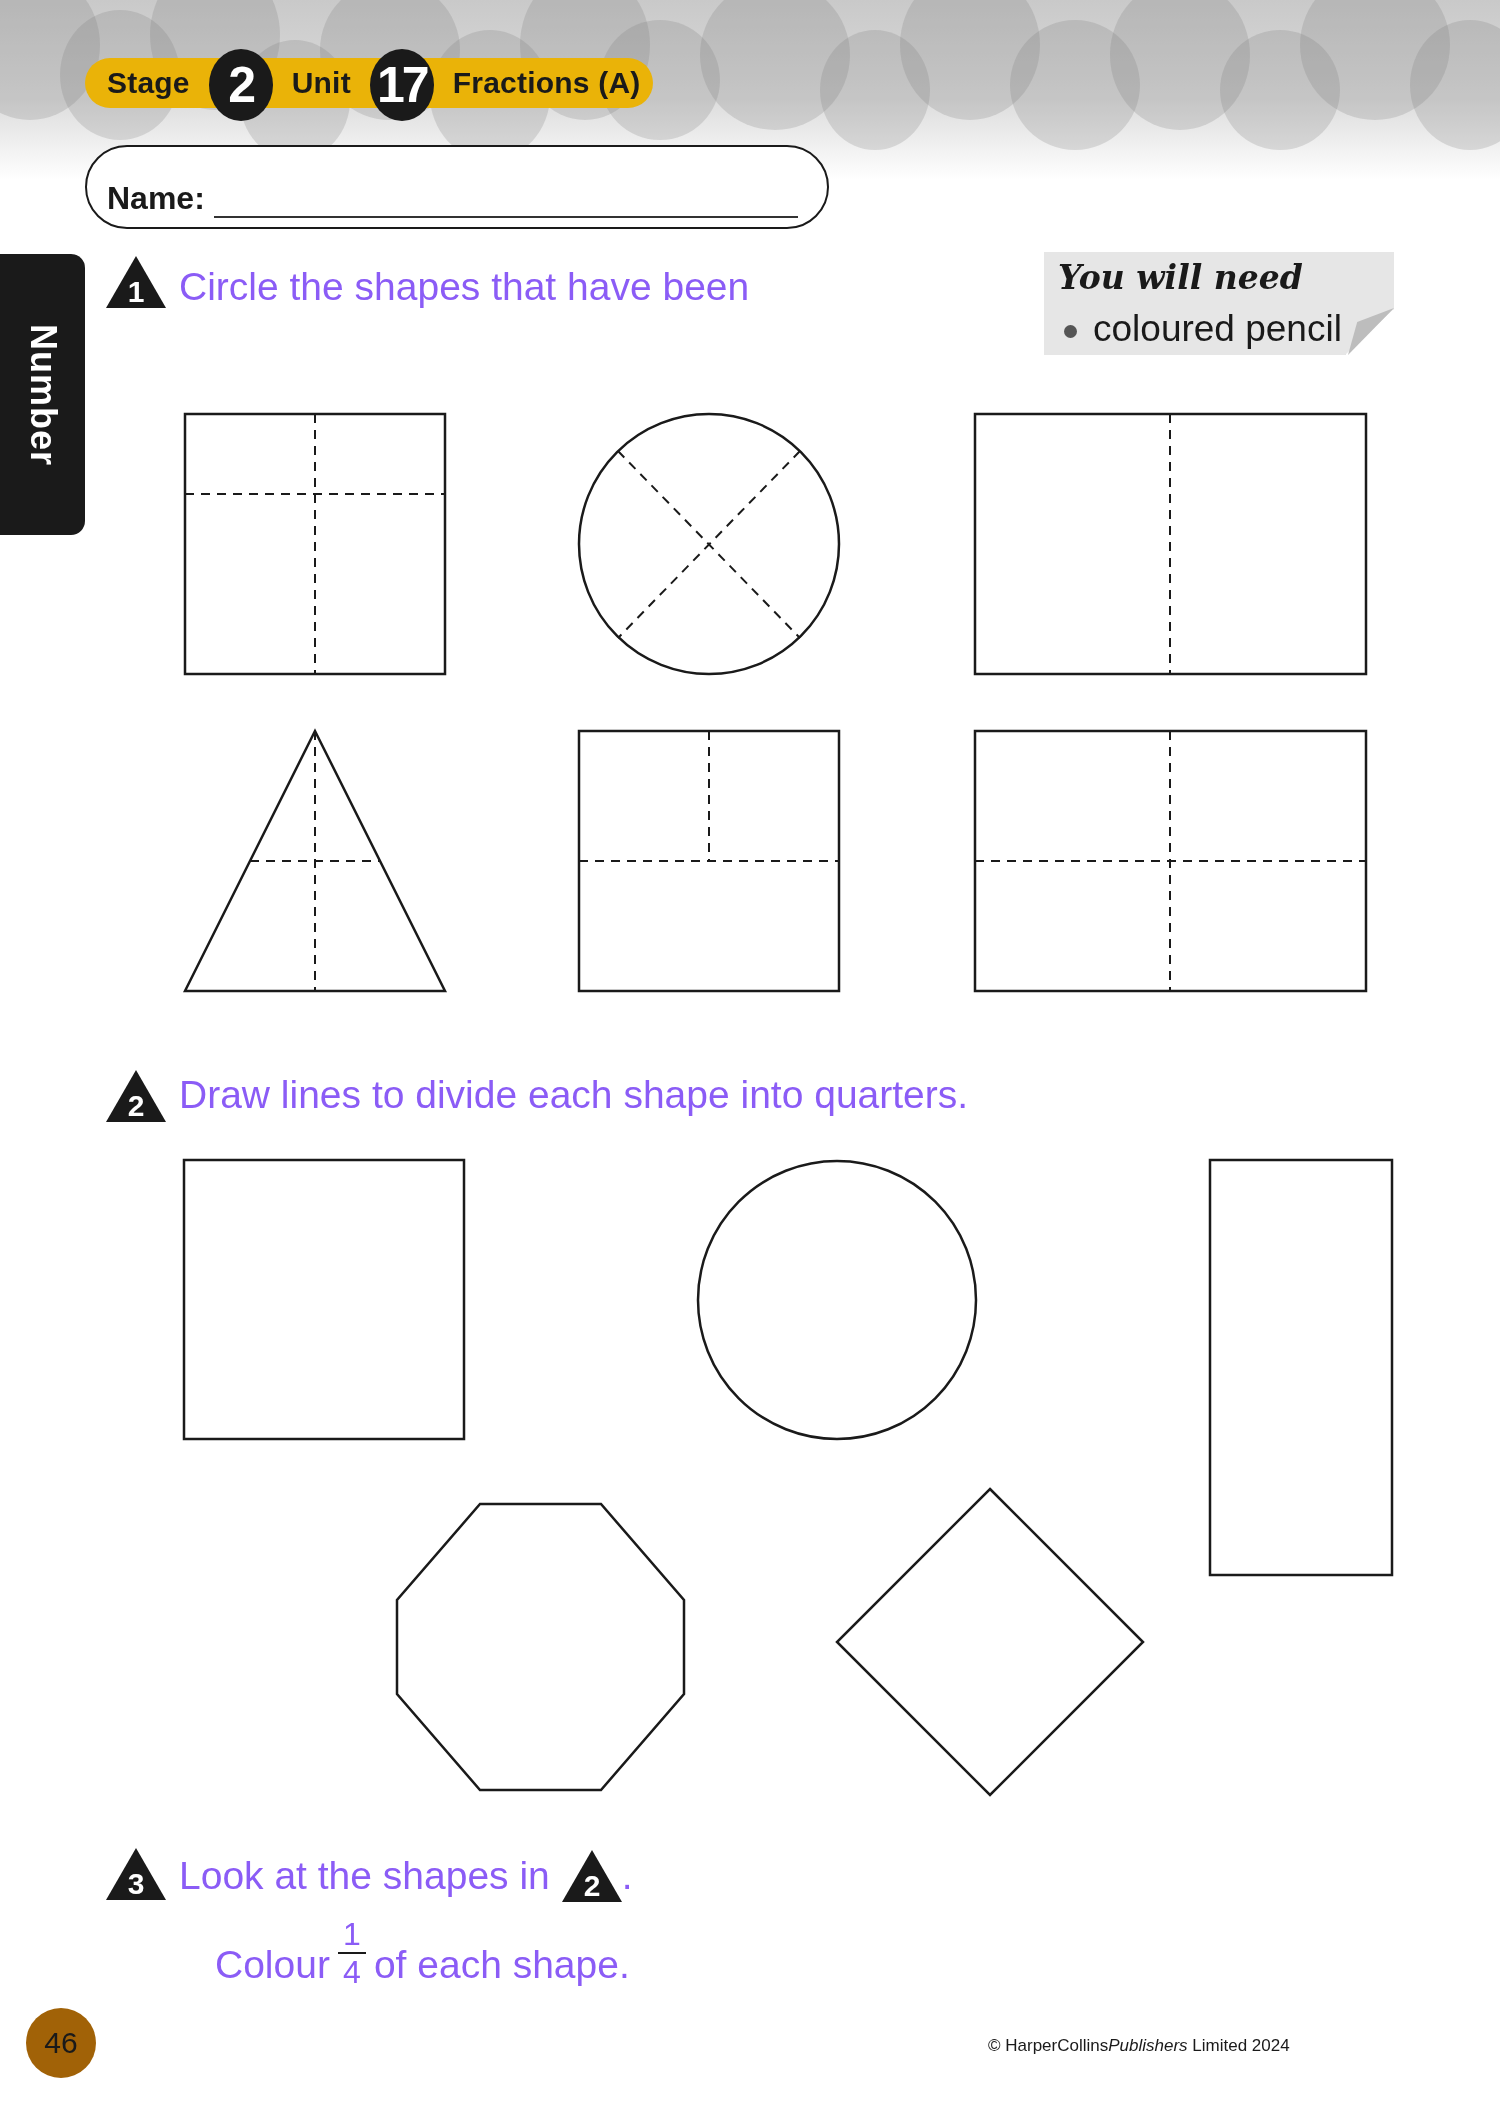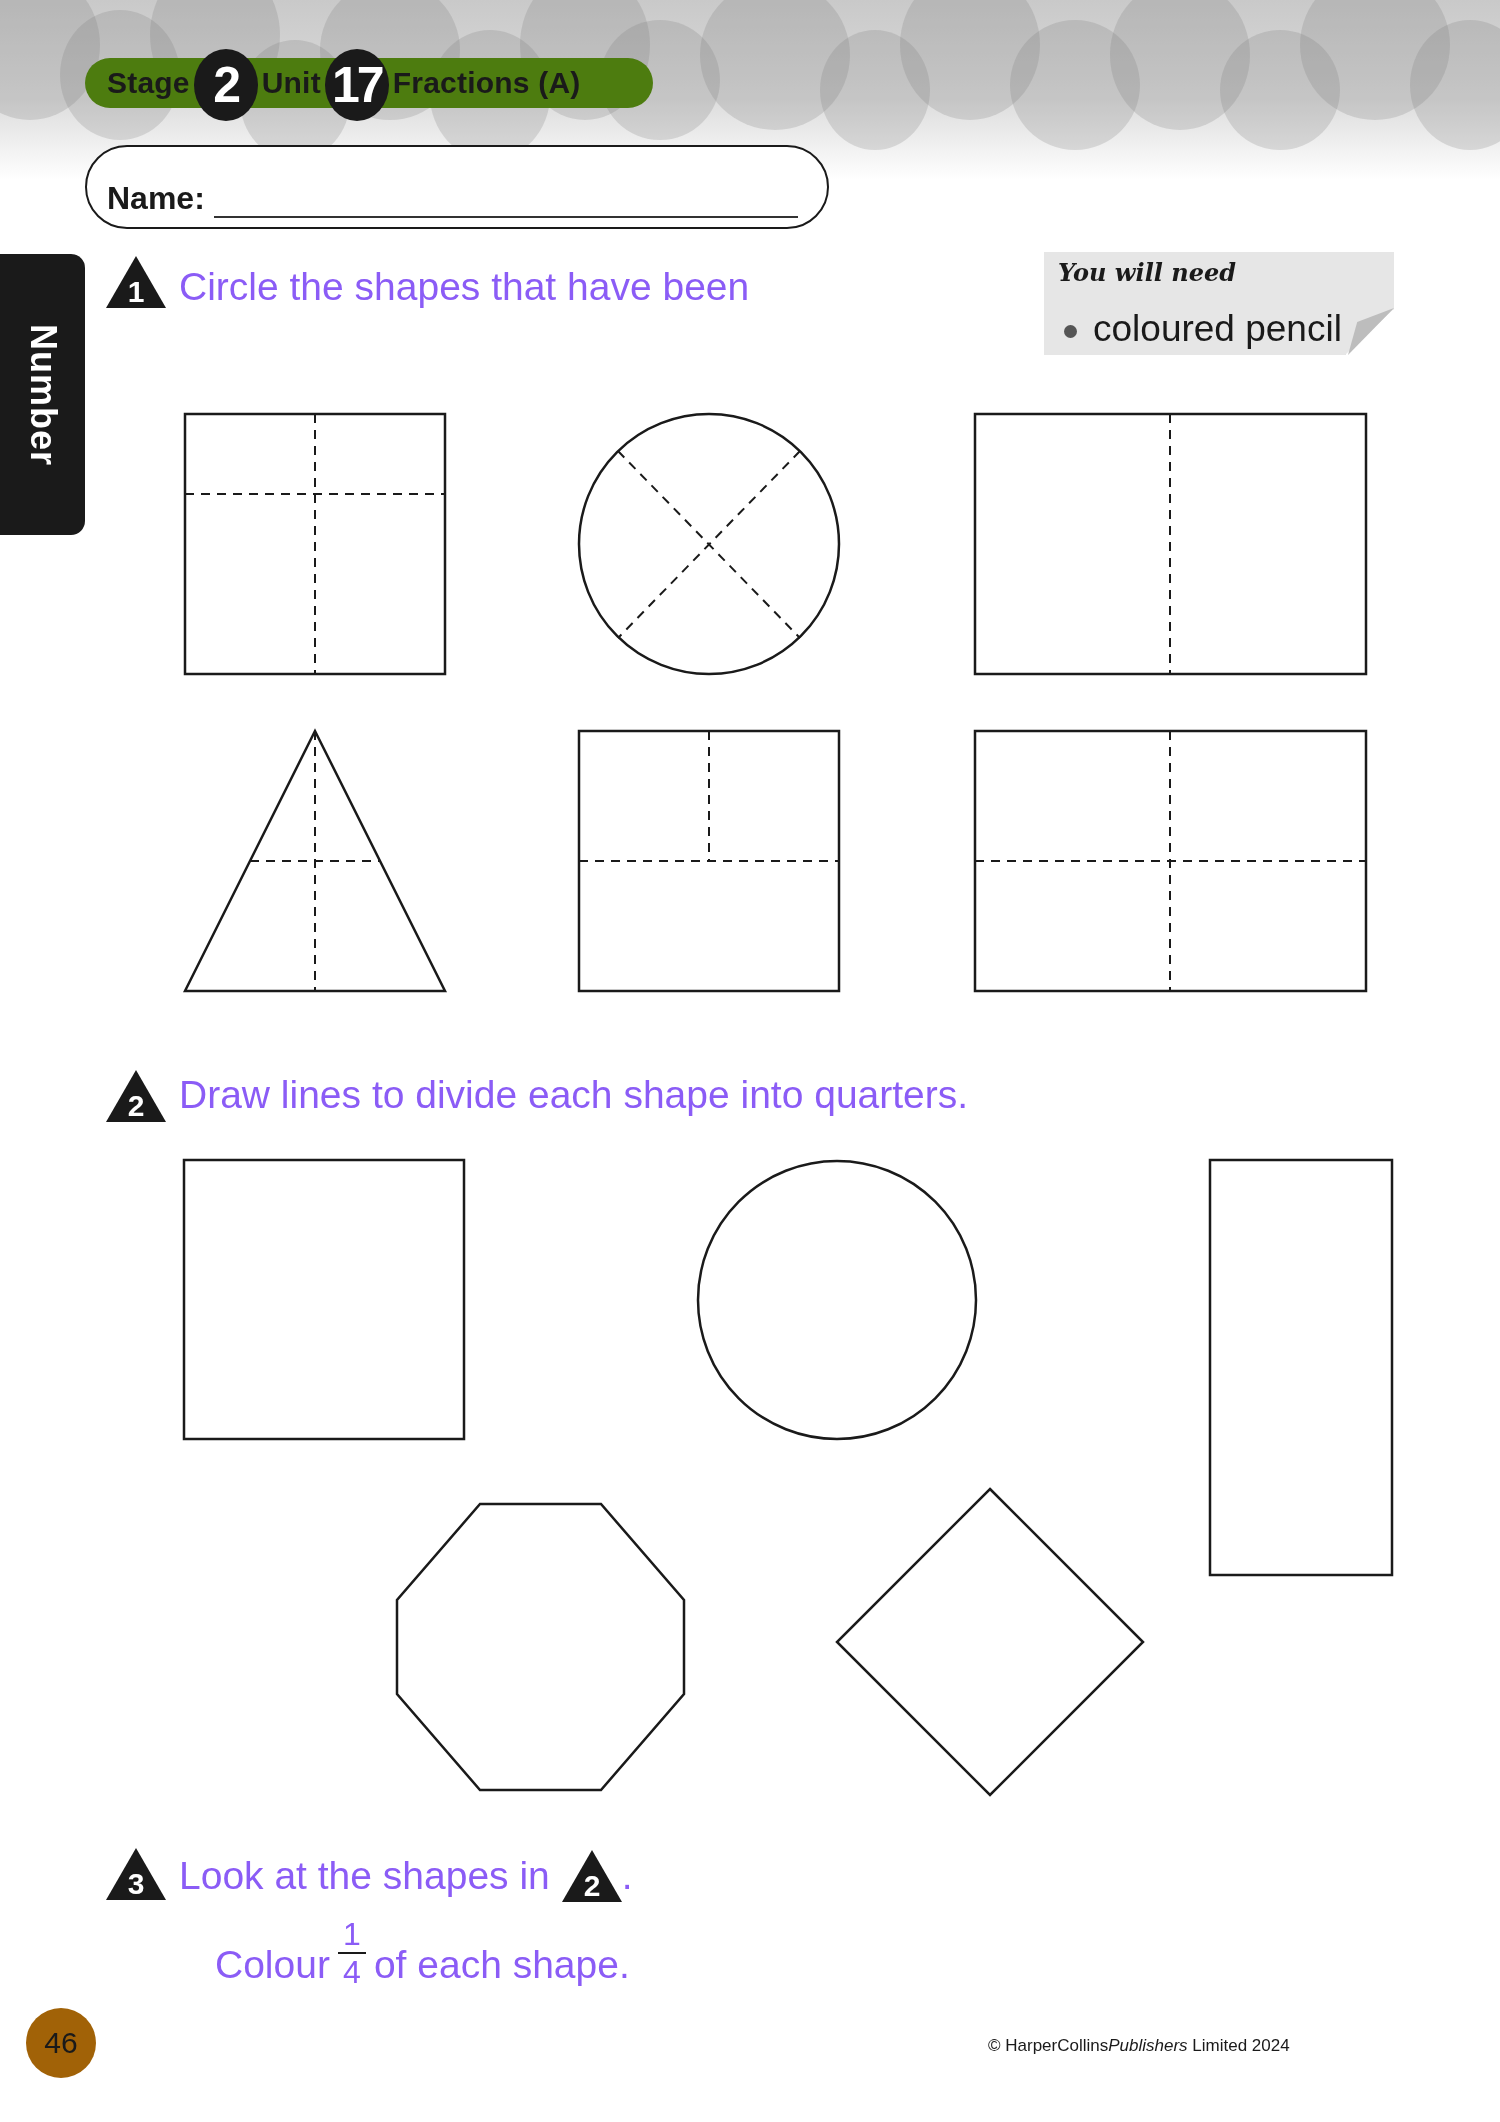--- a/index.html
+++ b/index.html
@@ -2,40 +2,40 @@
 <html><head>
 <meta charset="utf-8">
 <style>
   html, body { margin:0; padding:0; }
   body { width:1500px; height:2122px; position:relative; background:#ffffff; overflow:hidden;
          font-family:"Liberation Sans", sans-serif; color:#1a1a1a; }
   .abs { position:absolute; }
   .banner { left:0; top:0; width:1500px; height:180px; overflow:hidden;
             background:linear-gradient(#c9c9c9 0%, #dcdcdc 55%, #ffffff 100%); }
   .bubble { position:absolute; border-radius:50%; background:rgba(120,120,120,0.22); }
-  .header-pill { left:85px; top:58px; height:50px; width:568px; background:#4d7c0f; border-radius:25px;
-                 display:flex; align-items:center; padding-left:22px; box-sizing:border-box; gap:4px; }
+  .header-pill { left:85px; top:58px; height:50px; width:568px; background:#eab308; border-radius:25px;
+                 display:flex; align-items:center; padding-left:22px; box-sizing:border-box; gap:19px; }
   .hp-text { font-weight:bold; font-size:30px; letter-spacing:0.2px; }
   .hp-num { width:64px; height:72px; border-radius:50%; background:#1a1a1a; color:#fff; font-weight:bold;
             font-size:50px; display:flex; align-items:center; justify-content:center; margin-top:4px; letter-spacing:-3px; }
   .name-box { left:85px; top:145px; width:744px; height:84px; border:2px solid #1a1a1a; border-radius:42px;
               box-sizing:border-box; background:#fff; }
   .name-label { left:107px; top:180px; font-weight:bold; font-size:32px; }
   .name-line { left:214px; top:216px; width:584px; height:0; border-top:2px solid #333; }
   .side-tab { left:0; top:254px; width:85px; height:281px; background:#1a1a1a; border-radius:0 14px 14px 0; }
   .side-tab-label { position:absolute; left:50%; top:50%; transform:translate(-50%,-50%) rotate(90deg);
                     color:#fff; font-weight:bold; font-size:36px; white-space:nowrap; letter-spacing:1px; }
   .q-text { font-size:39px; line-height:46px; color:#8b5cf6; }
   .tri-icon { width:60px; height:52px; }
   .need-box { left:1044px; top:252px; width:350px; height:103px; background:#e6e6e6;
               box-shadow:4px 6px 10px rgba(0,0,0,0.25);
               clip-path:polygon(0 0,100% 0,100% 55%,86% 100%,0 100%); }
   .need-fold { left:1348px; top:308px; width:46px; height:47px; background:#bdbdbd;
                clip-path:polygon(100% 0, 0 100%, 20% 30%); }
-  .need-title { left:1058px; top:258px; font-family:"DejaVu Serif", serif; font-style:italic; font-weight:bold; font-size:24px; }
+  .need-title { left:1058px; top:258px; font-family:"DejaVu Serif", serif; font-style:italic; font-weight:bold; font-size:33px; }
   .need-item { left:1064px; top:308px; font-size:37px; }
   .need-bullet { display:inline-block; width:13px; height:13px; border-radius:50%; background:#555; margin-right:16px; vertical-align:middle; }
   .frac { display:inline-flex; flex-direction:column; align-items:center; vertical-align:middle; font-size:32px; line-height:32px; margin:0 8px; }
   .frac .bar { width:28px; border-top:2px solid #1a1a1a; margin:2px 0; }
   .page-num { left:26px; top:2008px; width:70px; height:70px; border-radius:50%; background:#a16207;
               display:flex; align-items:center; justify-content:center; font-size:30px; }
   .copyright { left:988px; top:2036px; font-size:17px; white-space:nowrap; }
 </style>
 </head>
 <body>

